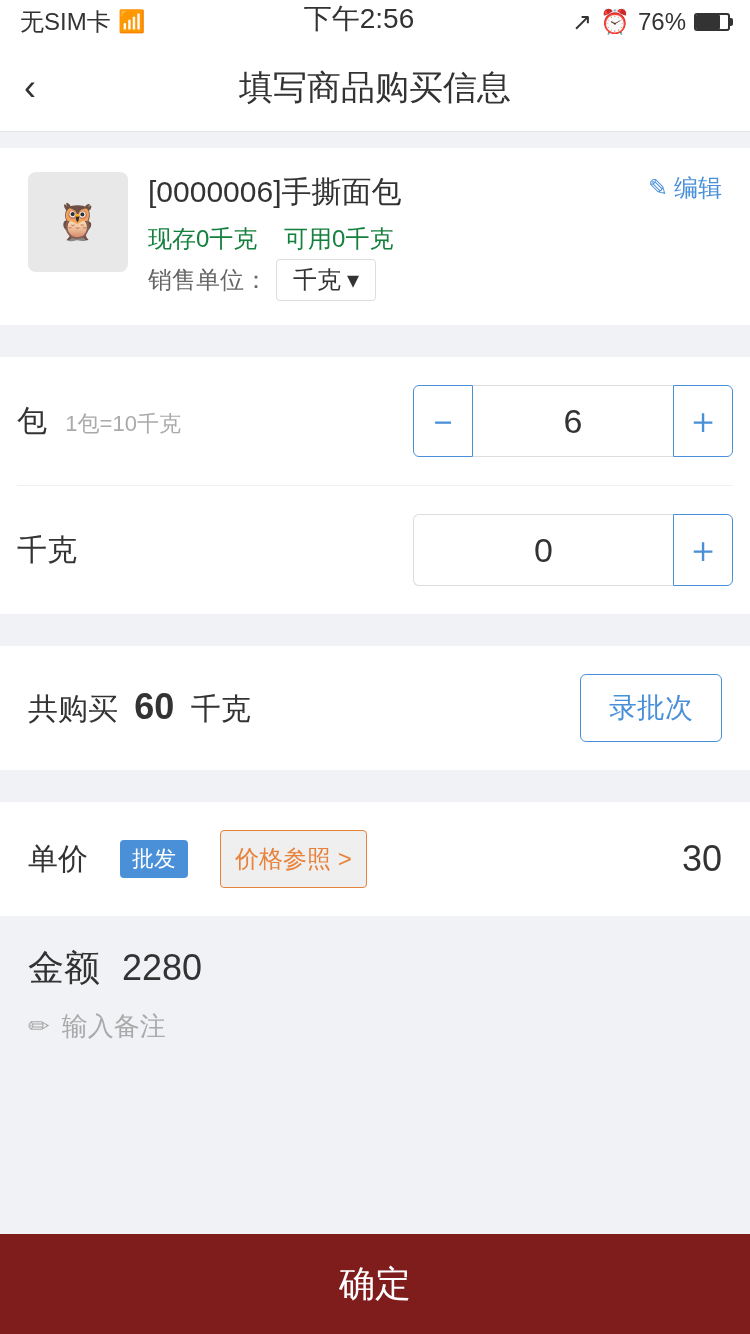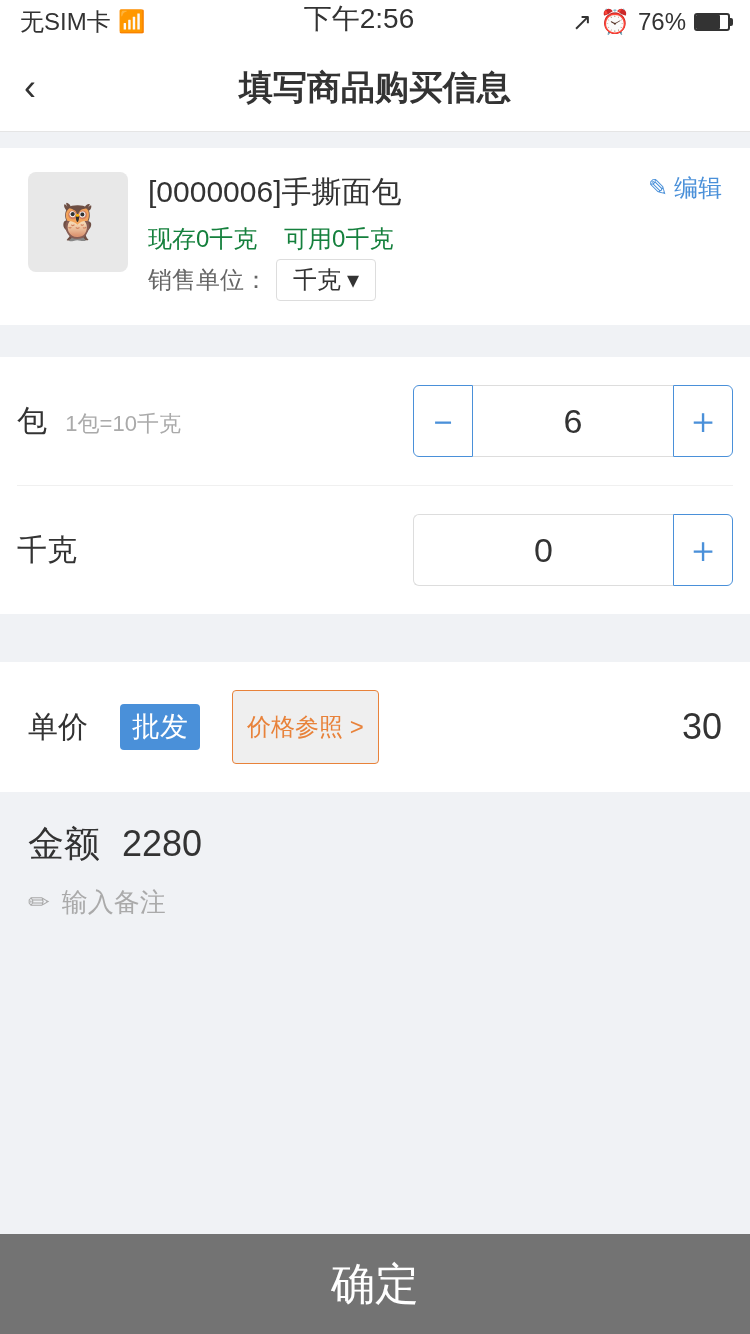--- a/index.html
+++ b/index.html
@@ -64,21 +64,21 @@
     }
     .nav-back {
       position: absolute;
       left: 24px;
       font-size: 36px;
       color: #333;
       cursor: pointer;
     }
     .nav-title {
       font-size: 34px;
-      font-weight: 700;
+      font-weight: 400;
       color: #333;
     }
 
     
     .product-card {
       background: #fff;
       padding: 24px 28px;
       display: flex;
       align-items: flex-start;
       gap: 20px;
@@ -221,29 +221,29 @@
     }
     .price-row {
       display: flex;
       align-items: center;
       gap: 32px;
     }
     .price-label { font-size: 30px; color: #333; }
     .price-tag-blue {
       background: #4a90d9;
       color: #fff;
-      font-size: 28px;
+      font-size: 22px;
       padding: 4px 12px;
       border-radius: 4px;
     }
     .price-ref-btn {
       border: 1px solid #e8823a;
       color: #e8823a;
       border-radius: 4px;
-      padding: 20px 14px;
+      padding: 12px 14px;
       font-size: 24px;
       display: flex;
       align-items: center;
       gap: 4px;
       cursor: pointer;
     }
     .price-value {
       margin-left: auto;
       font-size: 36px;
       color: #333;
@@ -261,23 +261,23 @@
       gap: 12px;
       color: #aaa;
       font-size: 26px;
     }
     .pencil-icon { font-size: 26px; color: #aaa; }
 
     
     .confirm-btn {
       width: 100%;
       height: 100px;
-      background: #737373;
+      background: #7f1d1d;
       color: #fff;
-      font-size: 44px;
+      font-size: 36px;
       border: none;
       cursor: pointer;
       display: flex;
       align-items: center;
       justify-content: center;
       position: fixed;
       bottom: 0;
       left: 0;
     }
 
@@ -362,20 +362,28 @@
       <div class="quantity-label">千克</div>
       <div class="quantity-controls">
         <input class="qty-input-no-minus" type="text" value="0" style="">
         <button class="qty-btn qty-btn-right">＋</button>
       </div>
     </div>
   </div>
 
   <div style="height:16px; background:#f0f2f5;"></div>
 
+  <div class="total-section">
+    <div class="total-text">
+      <span>共购买</span>
+      <span style="margin: 0 8px; font-size:36px; font-weight:600;">60</span>
+      <span>千克</span>
+    </div>
+    <button class="batch-btn">录批次</button>
+  </div>
 
   <div style="height:16px; background:#f0f2f5;"></div>
 
   <div class="price-section">
     <div class="price-row">
       <span class="price-label">单价</span>
       <span class="price-tag-blue">批发</span>
       <button class="price-ref-btn">价格参照 &gt;</button>
       <span class="price-value">30</span>
     </div>

